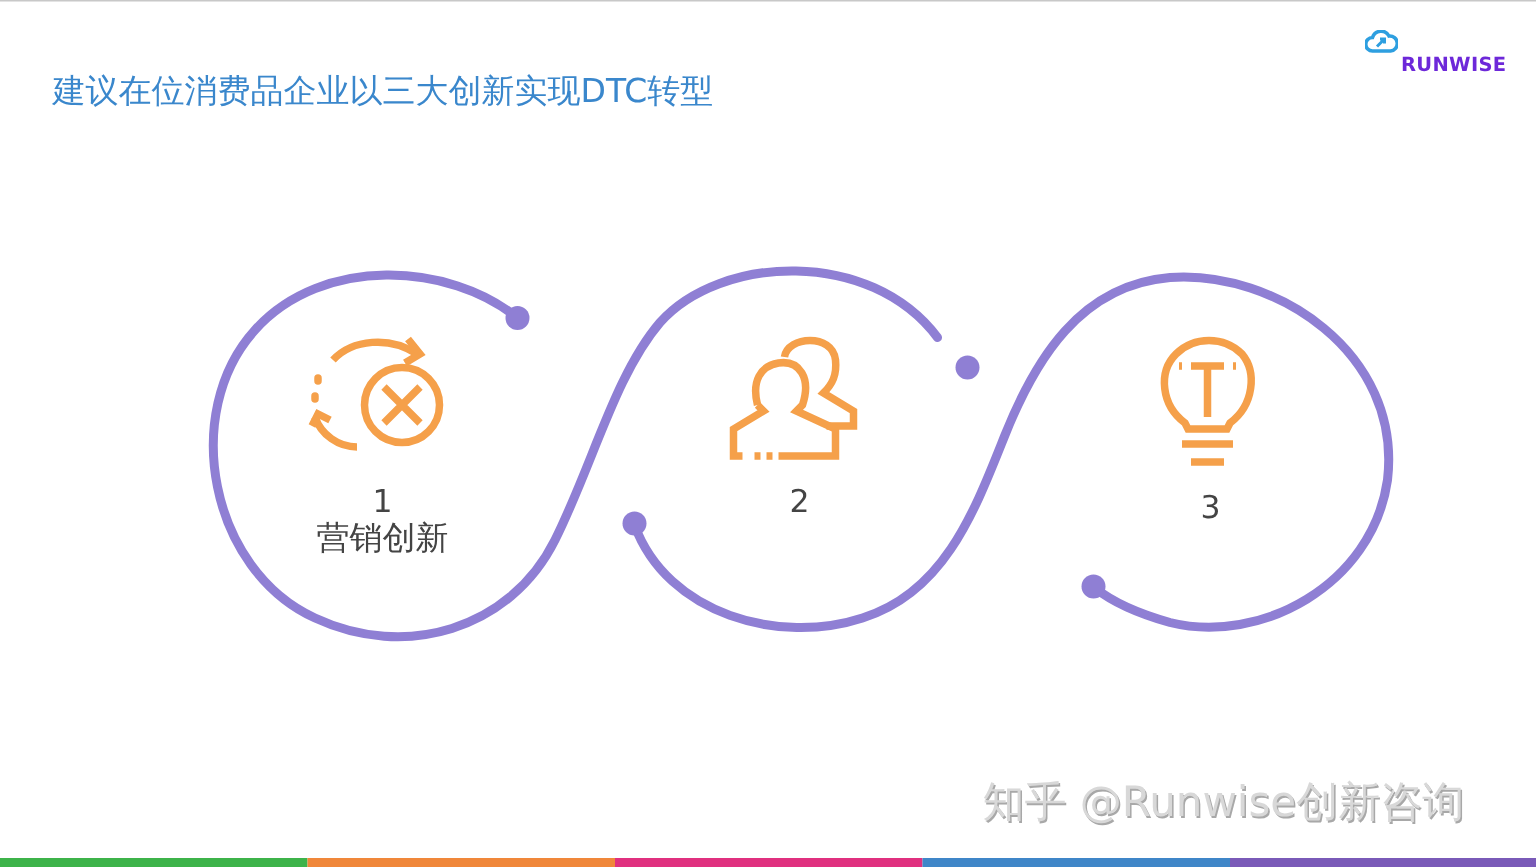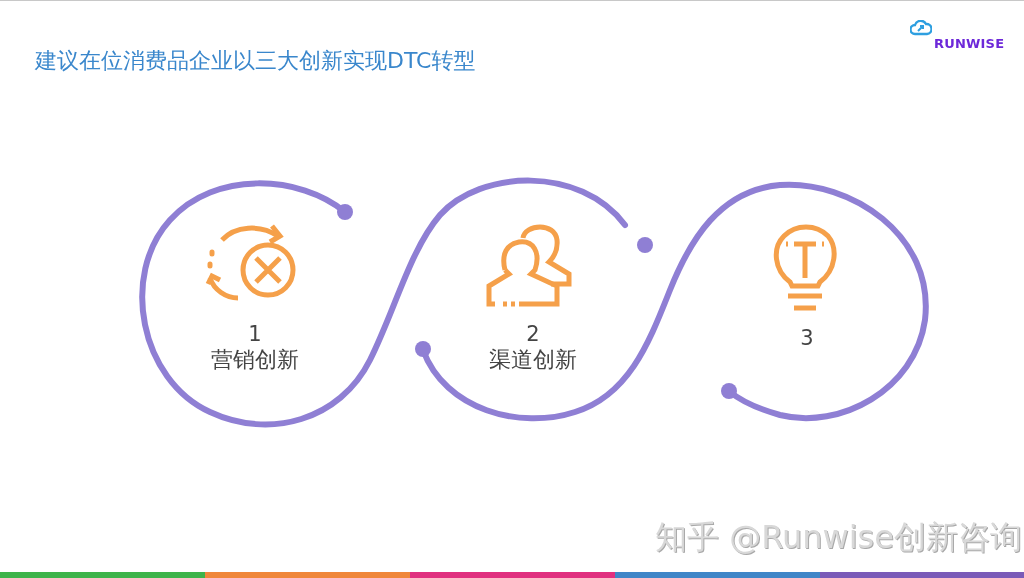--- a/index.html
+++ b/index.html
@@ -7,21 +7,21 @@
          font-family:"DejaVu Sans","Liberation Sans",sans-serif; }
   .top-rule { position:absolute; left:0; top:0; width:1024px; height:1px; background:#c8c8c8; }
   .logo { position:absolute; left:910px; top:8px; display:flex; align-items:center; gap:2px; }
   .logo-text { font-family:"DejaVu Sans",sans-serif; font-weight:bold; font-size:13px; color:#6d28d9; letter-spacing:0.2px;margin-top:28px; }
   .title { position:absolute; left:35px; top:46px; font-size:22px; color:#3a87cc; letter-spacing:0px; white-space:nowrap; }
   .wave { position:absolute; left:0; top:0; }
   .step { position:absolute; width:160px; text-align:center; color:#444; }
   .step .num { font-size:21px; line-height:24px; }
   .step .label { font-size:22px; line-height:28px; }
   .icon { position:absolute; }
-  .watermark { position:absolute; left:655px; top:516px; font-size:32px; color:#d8d8d8;
+  .watermark { position:absolute; left:655px; top:516px; font-size:28px; color:#d8d8d8;
                text-shadow:1px 1px 0 #a8a8a8; white-space:nowrap;text-align:center; }
   .stripe { position:absolute; top:572px; height:6px; }
 </style>
 </head>
 <body>
 
 <div class="top-rule"></div>
 
 <div class="logo">
   <span>
@@ -69,21 +69,20 @@
 <div class="icon" style="left:485px;top:218px;">
   <svg width="95" height="92" viewBox="0 0 95 92" fill="none" stroke="#f5a04a" stroke-width="5">
     <path d="M38 20 C40 6 70 4 72 22 C73 32 70 38 64 44 L84 56 L84 66 L66 66"></path>
     <path d="M20 52 C16 36 22 26 34 24 C48 22 56 34 50 52 L46 56 L72 68 L72 86 L34 86"></path>
     <path d="M20 52 L24 56 L4 68 L4 86 L10 86"></path>
     <path d="M18 86 L22 86 M26 86 L30 86"></path>
   </svg>
 </div>
 <div class="step" style="left:453px;top:322px;">
   <div class="num">2</div>
-  <div class="label">渠道创新</div>
 </div>
 
 <div class="icon" style="left:770px;top:222px;">
   <svg width="70" height="96" viewBox="0 0 70 96" fill="none" stroke="#f5a04a" stroke-width="5">
     <path d="M20 60 C4 48 2 26 14 14 C26 2 46 2 58 14 C68 26 66 48 50 60 L48 64 L22 64 Z"></path>
     <path d="M24 22 L46 22 M35 22 L35 56"></path>
     <path d="M16 22 L18 22 M52 22 L54 22"></path>
     <path d="M18 74 L52 74"></path>
     <path d="M24 86 L46 86"></path>
   </svg>

